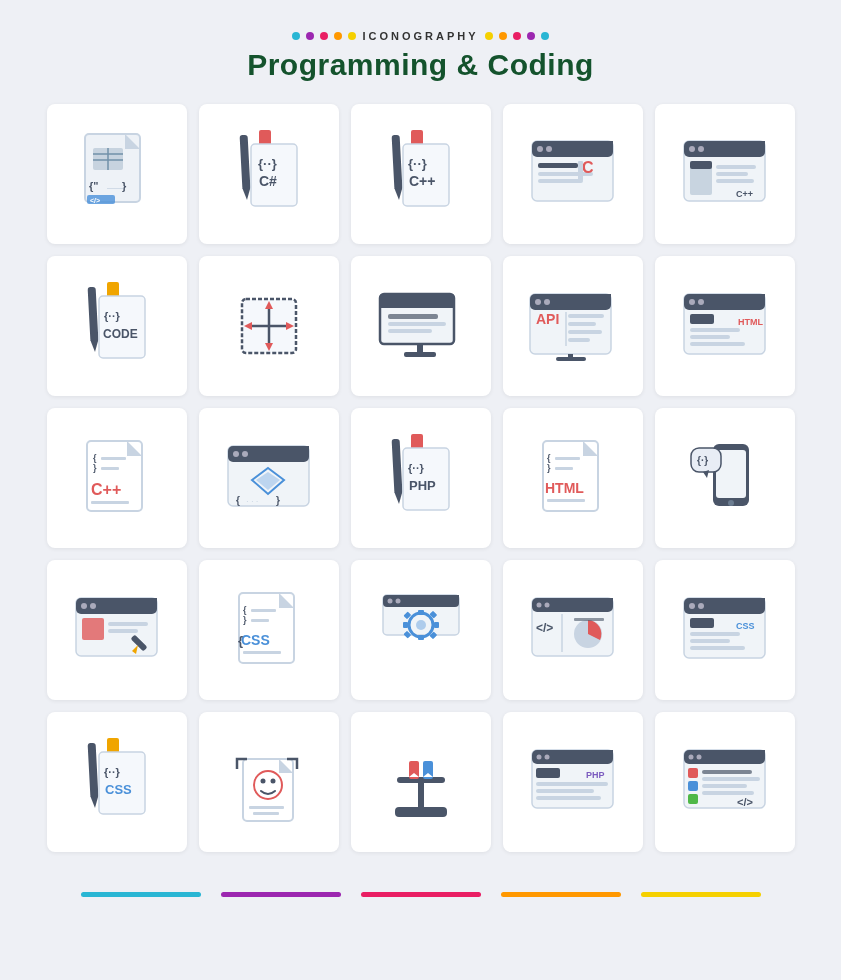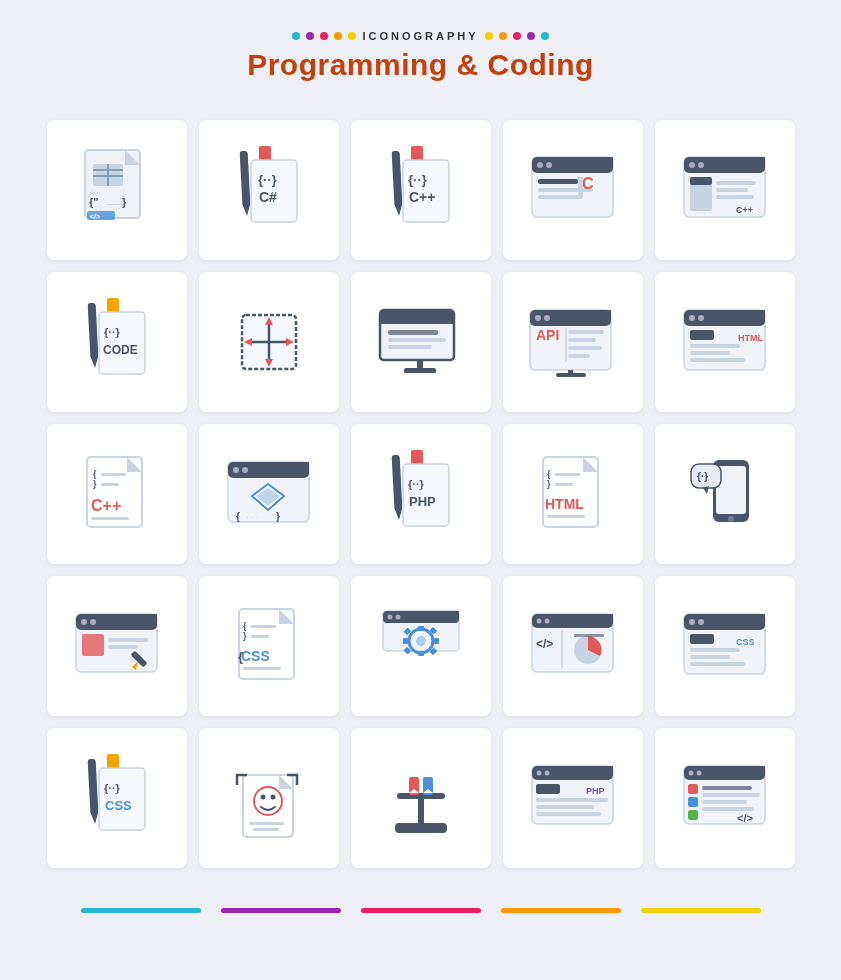--- a/index.html
+++ b/index.html
@@ -9,21 +9,21 @@
       width: 841px;
       min-height: 980px;
       display: flex;
       flex-direction: column;
       align-items: center;
       padding: 30px 20px 40px;
     }
 
     .header {
       text-align: right;
-      margin-bottom: 38px;
+      margin-bottom: 22px;
     }
 
     .brand-bar {
       display: flex;
       align-items: center;
       justify-content: center;
       gap: 6px;
       margin-bottom: 6px;
     }
 
@@ -36,21 +36,21 @@
     .brand-title {
       font-size: 11px;
       font-weight: 700;
       letter-spacing: 3px;
       color: #333;
     }
 
     .main-title {
       font-size: 30px;
       font-weight: 700;
-      color: #c2410c;
+      color: #14532d;
       letter-spacing: 0.5px;
     }
 
     .icon-grid {
       display: grid;
       grid-template-columns: repeat(5, 140px);
       gap: 12px;
       margin-bottom: 30px;
     }
 

